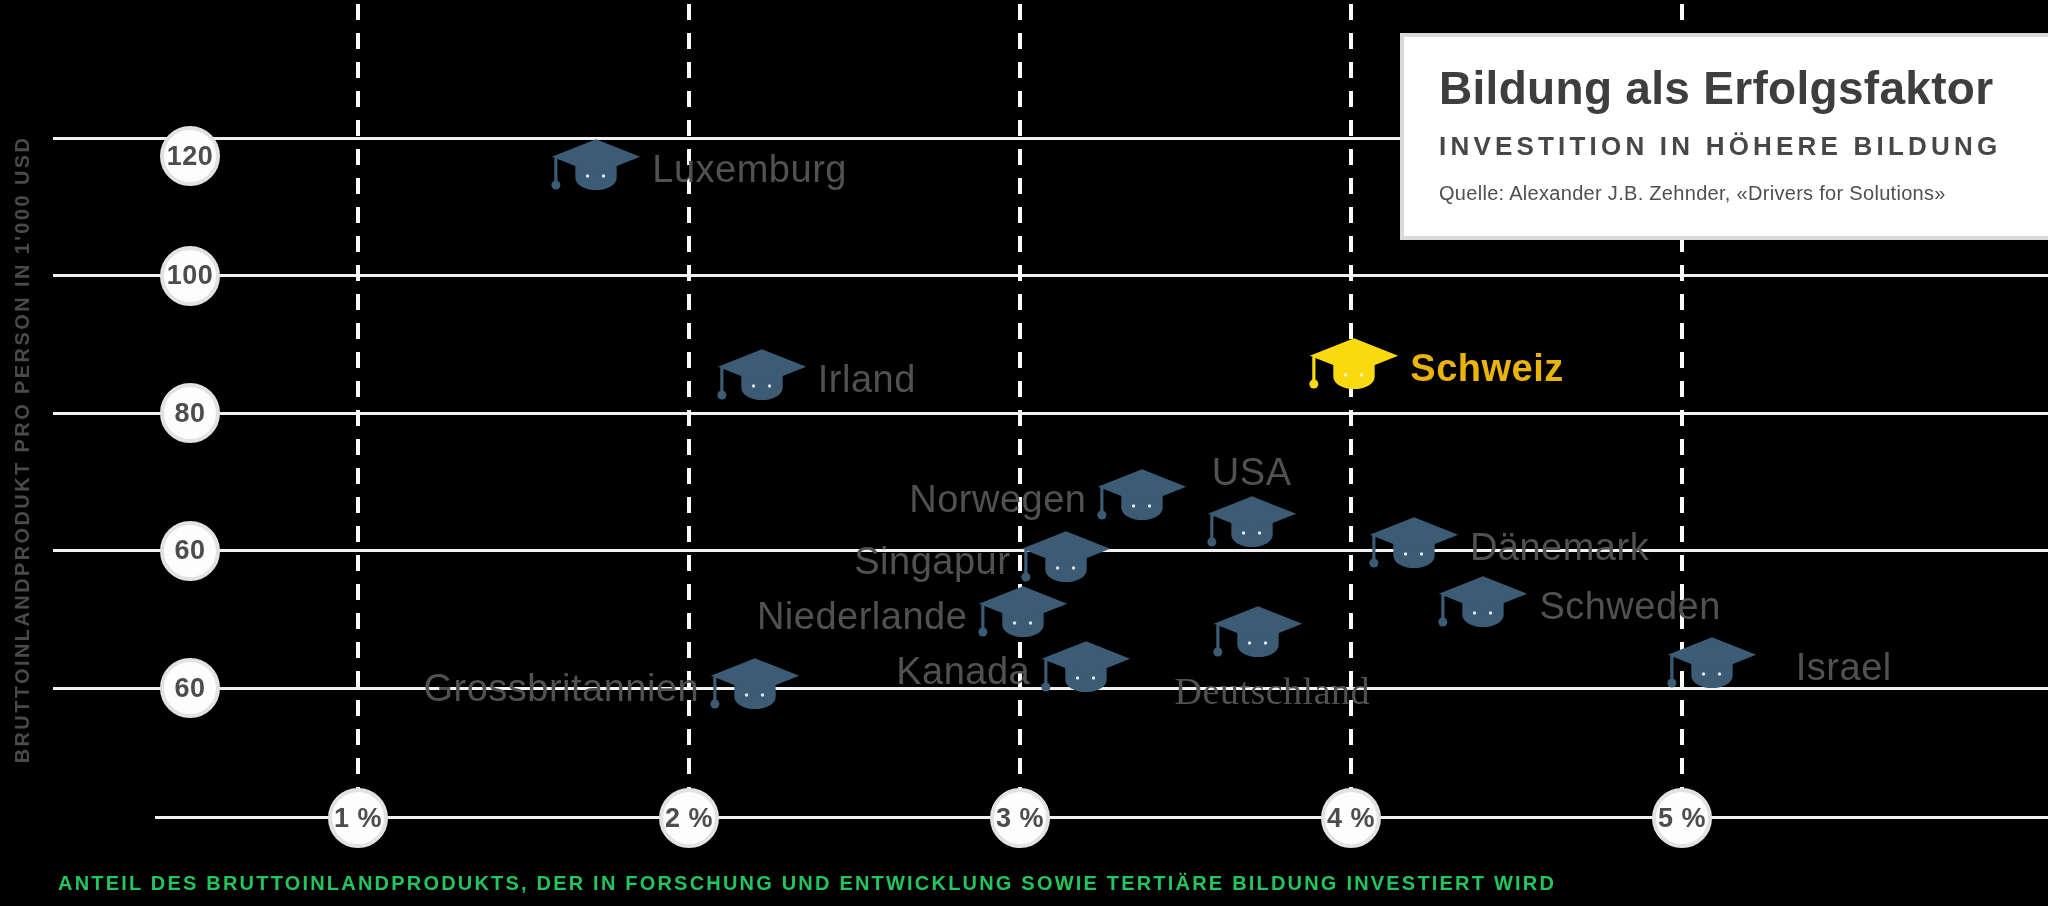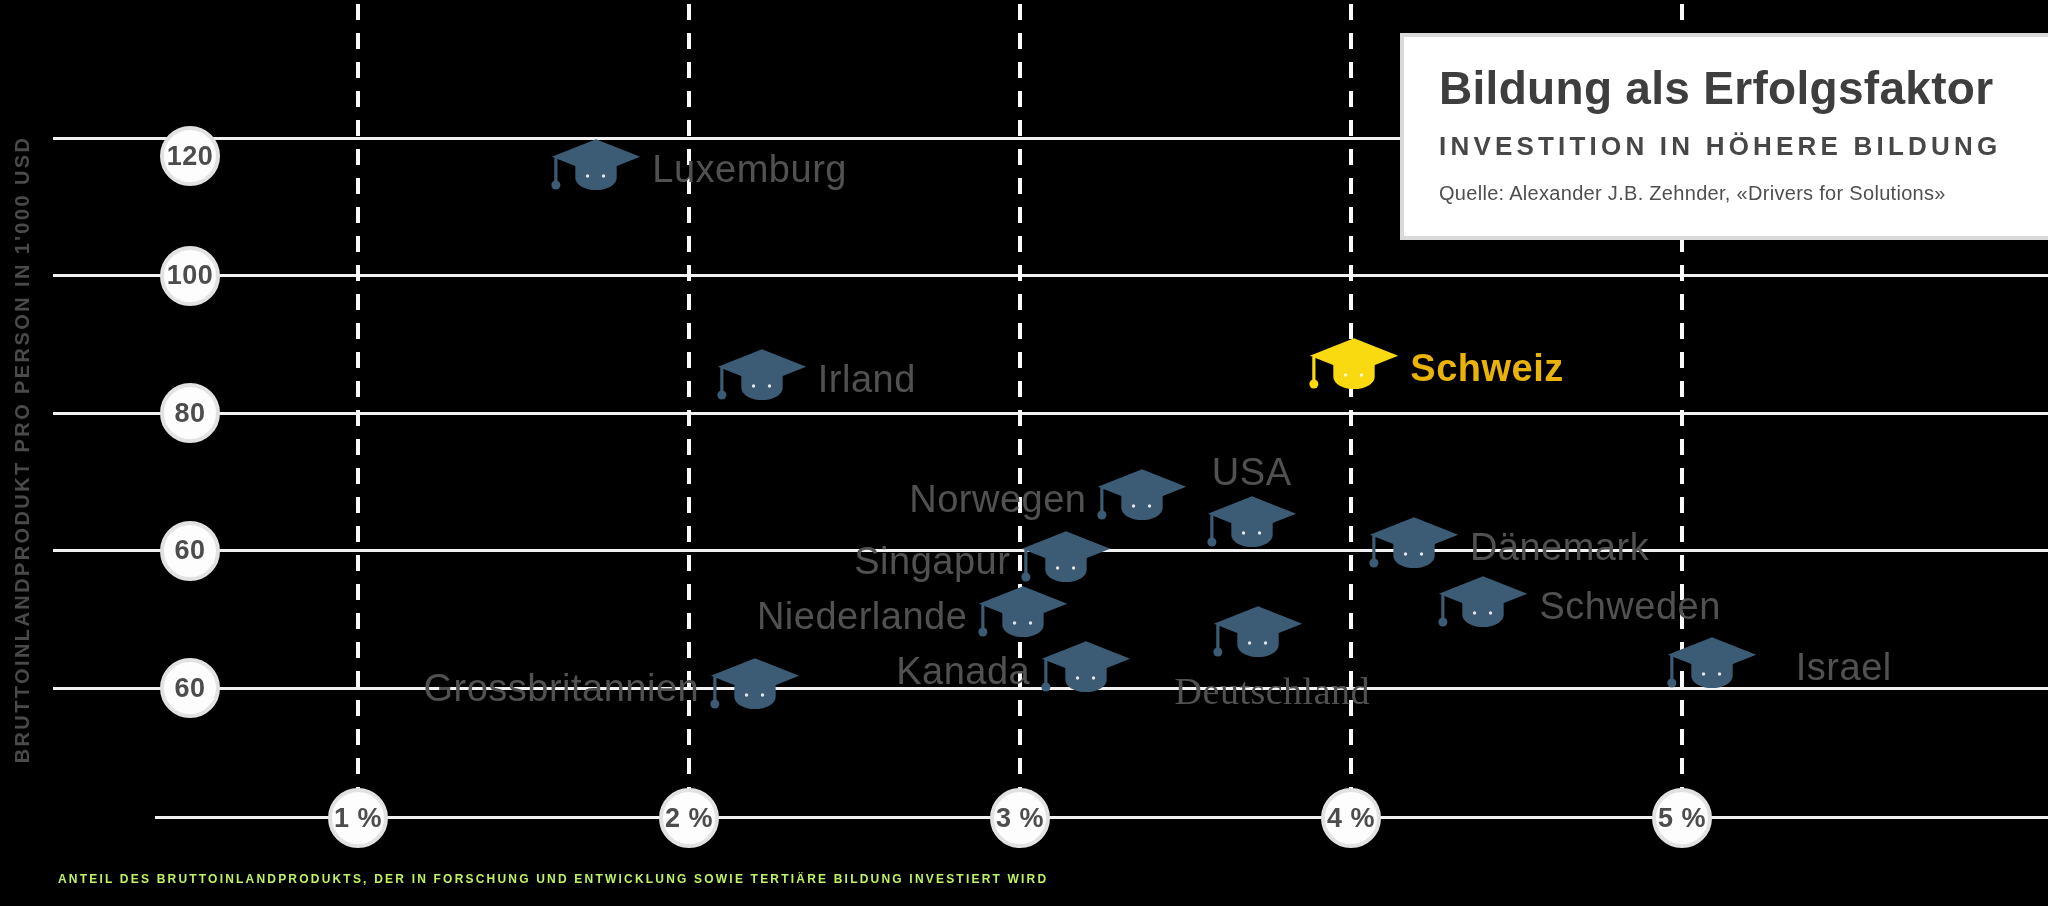--- a/index.html
+++ b/index.html
@@ -32,21 +32,21 @@
   .pt-label.side-below{transform:translateX(-50%);font-family:Liberation Serif, serif;}
   .pt-label.hl{font-weight:bold;color:#eab308;}
   
   .y-title{
     position:absolute;left:-308px;top:438px;width:660px;text-align:center;
     transform:rotate(-90deg);transform-origin:center;
     font-size:20px;font-weight:bold;color:#4a4a4a;letter-spacing:2.4px;white-space:nowrap;
   }
   .x-title{
     position:absolute;left:58px;top:872px;
-    font-size:12px;font-weight:bold;color:#bef264;letter-spacing:2.2px;white-space:nowrap;
+    font-size:20px;font-weight:bold;color:#22c55e;letter-spacing:2.2px;white-space:nowrap;
   }
   
   .title-card{
     position:absolute;left:1400px;top:33px;width:660px;height:207px;
     background:#fff;border:4px solid #d9d9d9;box-sizing:border-box;
     padding:24px 0 0 35px;z-index:30;
   }
   .title-card .t1{font-size:46px;font-weight:bold;color:#3e3e3e;letter-spacing:.3px;}
   .title-card .t2{margin-top:16px;font-size:26px;font-weight:600;color:#474747;letter-spacing:4.2px;}
   .title-card .t3{margin-top:20px;font-size:20px;color:#4f4f4f;letter-spacing:.3px;}

